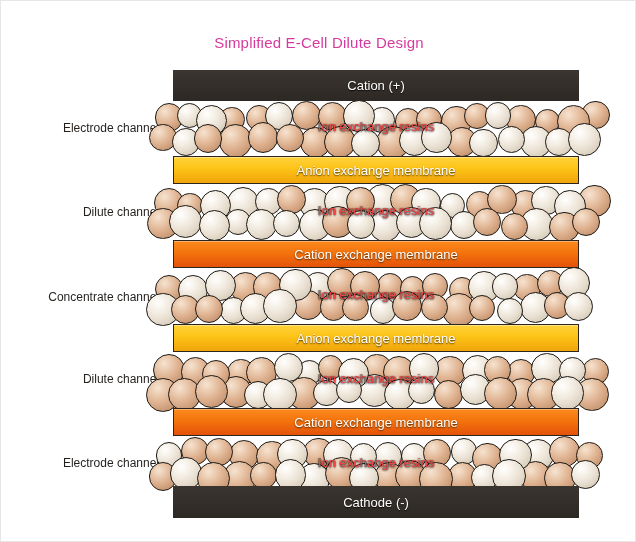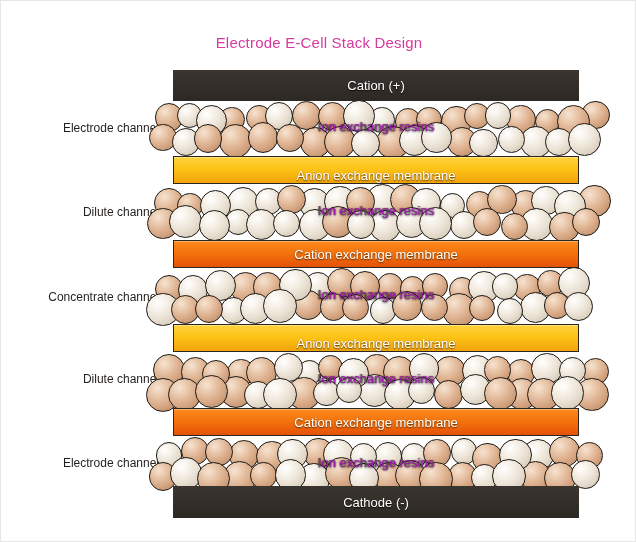--- a/index.html
+++ b/index.html
@@ -55,21 +55,20 @@
     font-size: 13px;
     display: flex;
     align-items: center;
     justify-content: center;
     text-shadow: 0 1px 1.5px rgba(60,35,0,0.9);
     z-index: 6;
     box-shadow: inset 0 1px 0 rgba(255,255,255,0.35);
   }
   .membrane.anion {
     background: linear-gradient(180deg, #ffd23c 0%, #fdc316 45%, #f0a40a 100%);
-    align-items: flex-end;
   }
   .membrane.cation {
     background: linear-gradient(180deg, #fb8a1e 0%, #f4720c 48%, #e4520a 100%);
   }
   
   .channel {
     z-index: 3;
     overflow: visible;
   }
   .channel .beads {
@@ -103,21 +102,21 @@
         #e9e0d2 55%,
         #d8cdbc 80%,
         #bdb09c 100%);
   }
   .resin-label {
     position: absolute;
     left: 0;
     width: 406px;
     text-align: center;
     font-size: 13px;
-    color: #a21caf;
+    color: #ef4444;
     z-index: 5;
     text-shadow:
        0 1px 2px rgba(0,0,0,0.75),
        1px 0 1px rgba(0,0,0,0.35),
       -1px 0 1px rgba(0,0,0,0.35);
     white-space: nowrap;
     pointer-events: none;
   }
   
   .side-label {
@@ -128,21 +127,21 @@
     font-size: 12px;
     color: #231f1c;
     white-space: nowrap;
   }
 </style>
 </head>
 <body>
 
 <div id="page">
 
-  <div id="title">Electrode E-Cell Stack Design</div>
+  <div id="title">Simplified E-Cell Dilute Design</div>
 
   <div id="stack">
       <div class="band electrode" style="top: 69px; height: 31px;">
         <span>Cation (+)</span>
       </div>
       <div class="band channel" style="top: 99px; height: 56px;">
         <div class="beads">
           <div class="bead tan" style="width: 28.9805px; height: 28.9805px; left: -18.4902px; top: 3.14499px; z-index: 1;"></div>
           <div class="bead cream" style="width: 25.0348px; height: 25.0348px; left: 3.89336px; top: 3.42968px; z-index: 2;"></div>
           <div class="bead cream" style="width: 31.5107px; height: 31.5107px; left: 22.5566px; top: 4.76946px; z-index: 3;"></div>

